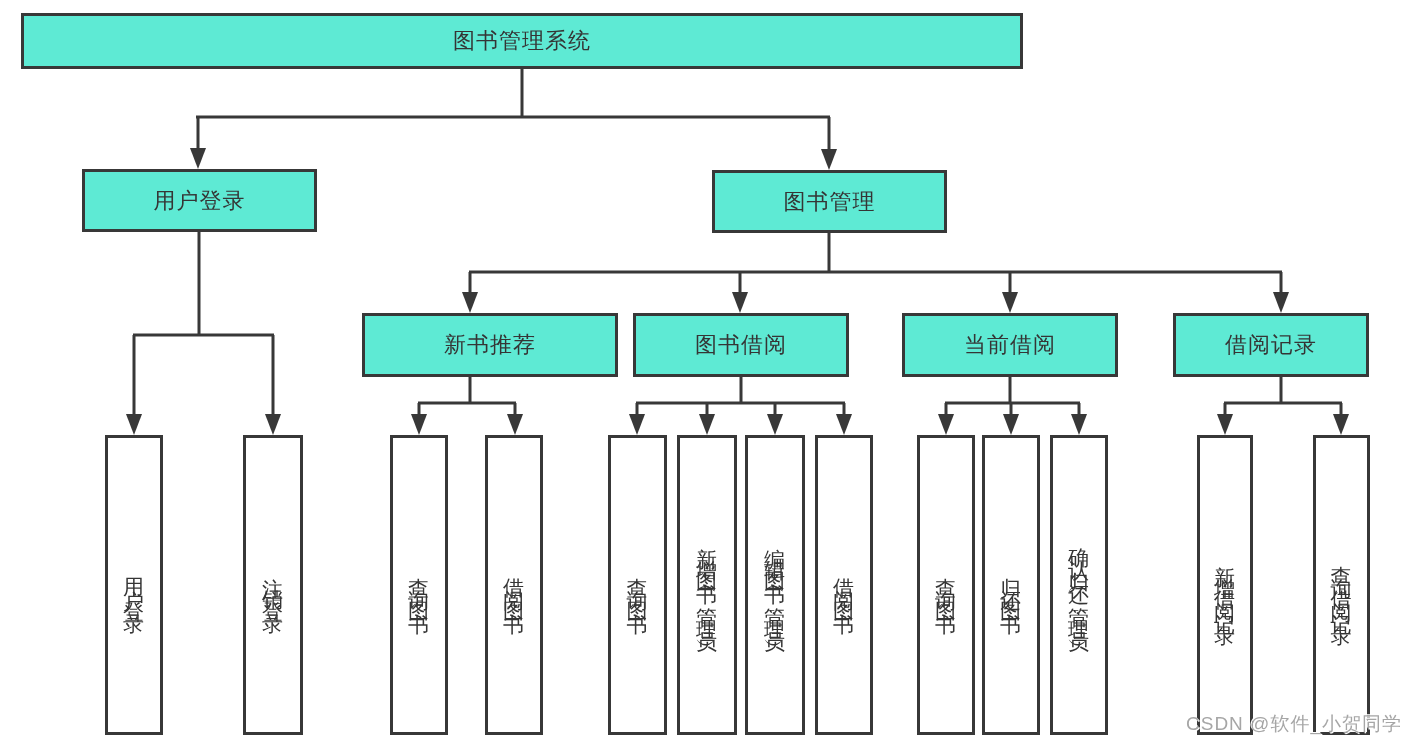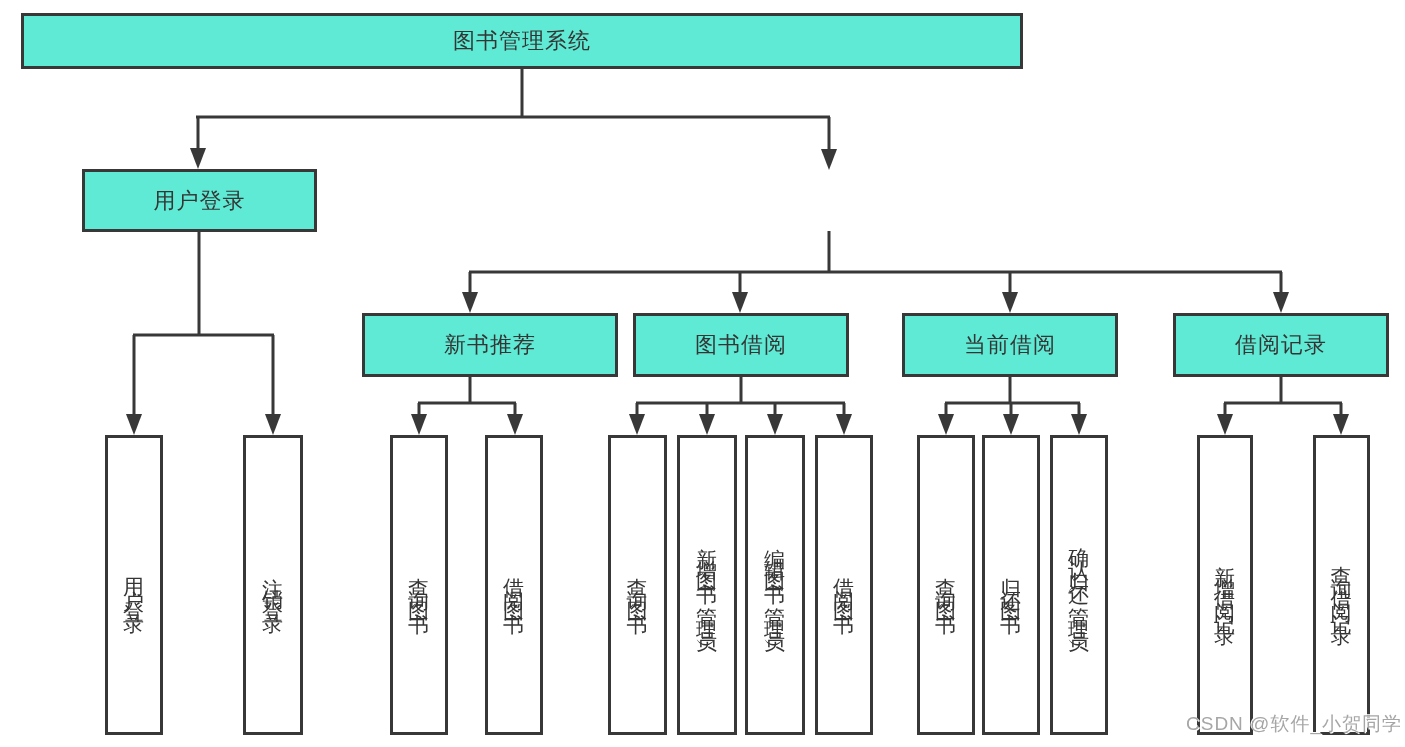--- a/index.html
+++ b/index.html
@@ -90,31 +90,34 @@
       <polygon points="1341,435 1333,414 1349,414" fill="#383838"></polygon>
     </svg>
 
   <div class="hnode" style="left:21px;top:13px;width:1002px;height:56px;">
     <span>图书管理系统</span>
   </div>
 
   <div class="hnode" style="left:82px;top:169px;width:235px;height:63px;">
     <span>用户登录</span>
   </div>
+  <div class="hnode" style="left:712px;top:170px;width:235px;height:63px;">
+    <span>图书管理</span>
+  </div>
 
   <div class="hnode" style="left:362px;top:313px;width:256px;height:64px;">
     <span>新书推荐</span>
   </div>
   <div class="hnode" style="left:633px;top:313px;width:216px;height:64px;text-align:center;">
     <span>图书借阅</span>
   </div>
   <div class="hnode" style="left:902px;top:313px;width:216px;height:64px;align-items:center;">
     <span>当前借阅</span>
   </div>
-  <div class="hnode" style="left:1173px;top:313px;width:216px;height:64px;">
+  <div class="hnode" style="left:1173px;top:313px;width:196px;height:64px;">
     <span>借阅记录</span>
   </div>
 
   <div class="leaf" style="left:105px;width:58px;">
     <span class="vtext">用户登录</span>
   </div>
   <div class="leaf" style="left:243px;width:60px;">
     <span class="vtext">注销登录</span>
   </div>
   <div class="leaf" style="left:390px;width:58px;">

